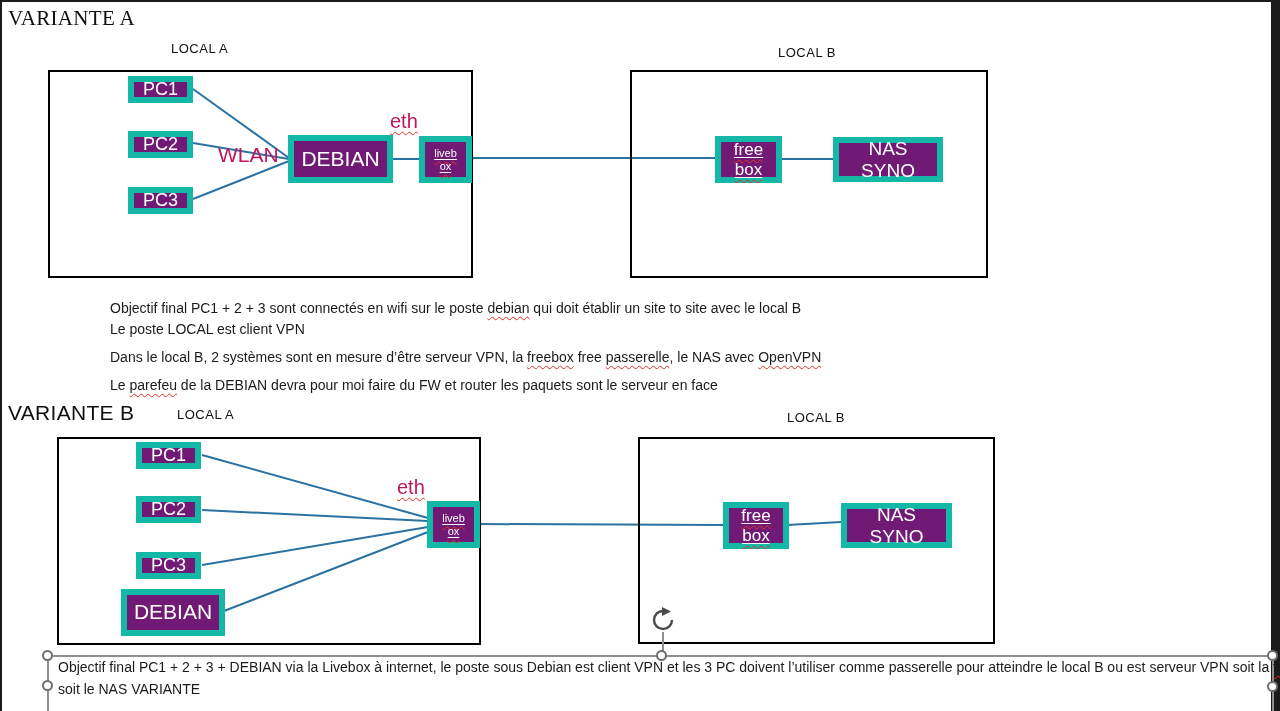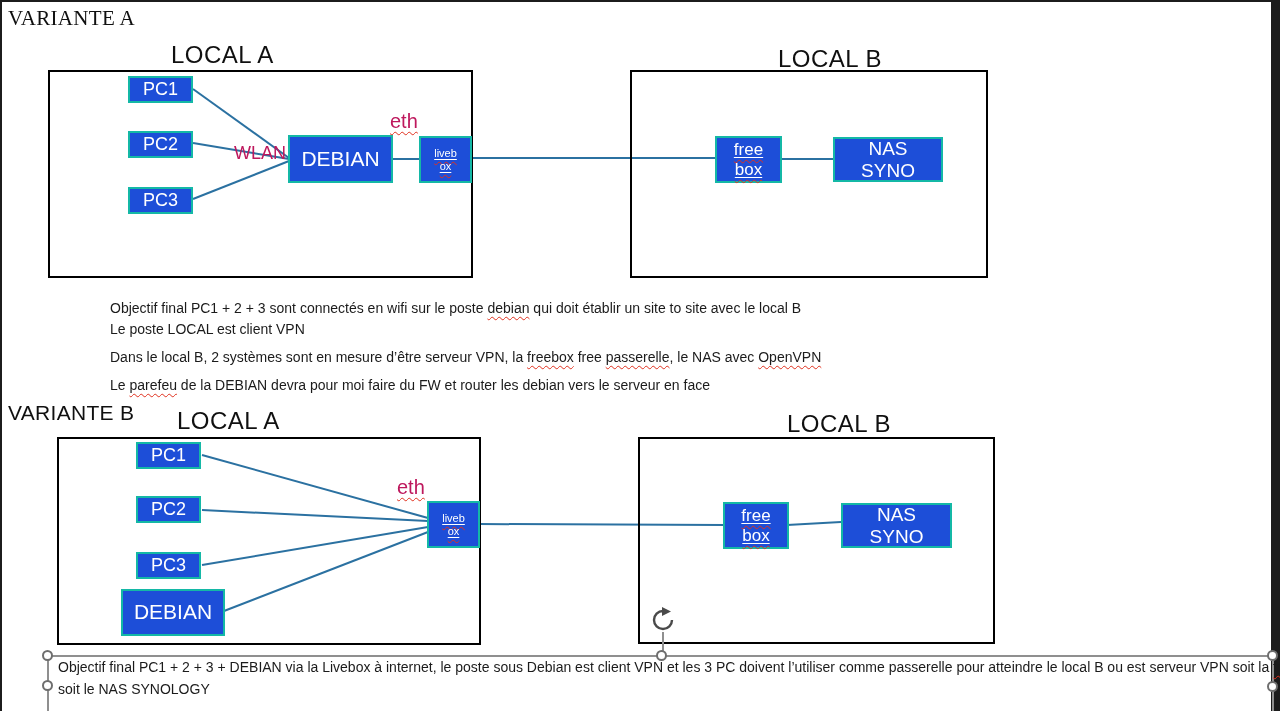--- a/index.html
+++ b/index.html
@@ -5,26 +5,26 @@
   html,body{margin:0;padding:0;}
   body{
     width:1280px;height:711px;position:relative;overflow:hidden;
     background:#ffffff;font-family:"Liberation Sans",sans-serif;color:#1b1b1b;
   }
   .abs{position:absolute;}
   
   .cbox{position:absolute;border:2px solid #000;box-sizing:border-box;background:transparent;}
   
   .node{
-    position:absolute;background:#1d4ed8;border:2px solid #14b8a6;box-sizing:border-box;
+    position:absolute;background:#701a75;border:6px solid #14b8a6;box-sizing:border-box;
     color:#fff;display:flex;flex-direction:column;align-items:center;justify-content:center;
     line-height:1.15;
   }
   .variant-title{position:absolute;font-size:21px;color:#101010;letter-spacing:.3px;}
-  .local-label{position:absolute;font-size:24px;color:#101010;letter-spacing:.5px;}
+  .local-label{position:absolute;font-size:13px;color:#101010;letter-spacing:.5px;}
   .annot{position:absolute;font-size:20px;color:#be185d;}
   .note{position:absolute;font-size:14px;color:#1b1b1b;white-space:nowrap;}
   
   .sq{
     text-decoration-line:underline;text-decoration-style:wavy;
     text-decoration-color:#E0301E;text-decoration-thickness:1px;text-underline-offset:3px;
   }
   
   .rsq{
     text-decoration-line:underline;text-decoration-style:wavy;
@@ -71,21 +71,21 @@
 <div class="node" style="left:128px;top:76px;width:65px;height:27px;font-size:18px;">
   <span>PC1</span>
 </div>
 <div class="node" style="left:128px;top:131px;width:65px;height:27px;font-size:18px;">
   <span>PC2</span>
 </div>
 <div class="node" style="left:128px;top:187px;width:65px;height:27px;font-size:18px;">
   <span>PC3</span>
 </div>
 
-<div class="annot" style="left:234px;top:143px;font-size:18px;">WLAN</div>
+<div class="annot" style="left:218px;top:143px;font-size:21px;">WLAN</div>
 
 <div class="node" style="left:288px;top:135px;width:105px;height:48px;font-size:21px;">
   <span>DEBIAN</span>
 </div>
 
 <div class="annot sq" style="left:390px;top:110px;">eth</div>
 
 <div class="node" style="left:419px;top:136px;width:53px;height:47px;font-size:11px;">
   <span class="rsq"><span class="wul">liveb</span></span>
   <span class="rsq"><span class="wul">ox</span></span>
@@ -99,21 +99,21 @@
   <span class="rsq"><span class="wul">box</span></span>
 </div>
 <div class="node" style="left:833px;top:137px;width:110px;height:45px;font-size:19px;">
   <span>NAS</span>
   <span>SYNO</span>
 </div>
 
 <div class="note" style="left:110px;top:300px;"><span>Objectif final PC1 + 2 + 3 sont connectés en wifi sur le poste </span><span class="sq">debian</span><span> qui doit établir un site to site avec le local B</span></div>
 <div class="note" style="left:110px;top:321px;"><span>Le poste LOCAL est client VPN</span></div>
 <div class="note" style="left:110px;top:349px;"><span>Dans le local B, 2 systèmes sont en mesure d’être serveur VPN, la </span><span class="sq">freebox</span><span> free </span><span class="sq">passerelle</span><span>, le NAS avec </span><span class="sq">OpenVPN</span></div>
-<div class="note" style="left:110px;top:377px;"><span>Le </span><span class="sq">parefeu</span><span> de la DEBIAN devra pour moi faire du FW et router les debian vers le serveur en face</span></div>
+<div class="note" style="left:110px;top:377px;"><span>Le </span><span class="sq">parefeu</span><span> de la DEBIAN devra pour moi faire du FW et router les paquets sont le serveur en face</span></div>
 
 <div class="variant-title" style="left:8px;top:401px;">VARIANTE B</div>
 <div class="local-label" style="left:177px;top:407px;">LOCAL A</div>
 
 <div class="cbox" style="left:57px;top:437px;width:424px;height:208px;"></div>
 
 <div class="node" style="left:136px;top:442px;width:65px;height:27px;font-size:18px;">
   <span>PC1</span>
 </div>
 <div class="node" style="left:136px;top:496px;width:65px;height:27px;font-size:18px;">
@@ -155,18 +155,18 @@
   <div class="sel-line" style="left:47px;top:655px;width:1226px;height:1.5px;"></div>
   <div class="sel-line" style="left:47px;top:655px;width:1.5px;height:56px;"></div>
   <div class="sel-line" style="left:1272px;top:655px;width:1.5px;height:56px;"></div>
   <div class="handle" style="left:42px;top:650px;"></div>
   <div class="handle" style="left:656px;top:650px;"></div>
   <div class="handle" style="left:1267px;top:650px;"></div>
   <div class="handle" style="left:42px;top:680px;"></div>
   <div class="handle" style="left:1267px;top:681px;"></div>
 
   <div class="note" style="left:58px;top:659px;"><span>Objectif final PC1 + 2 + 3 + DEBIAN via la Livebox à internet, le poste sous Debian est client VPN et les 3 PC doivent l’utiliser comme passerelle pour atteindre le local B ou est serveur VPN soit la </span><span class="sq">freebox</span></div>
-  <div class="note" style="left:58px;top:681px;"><span>soit le NAS SYNOLOGY</span></div>
+  <div class="note" style="left:58px;top:681px;"><span>soit le NAS VARIANTE</span></div>
 </div>
 
 <div class="edge" style="left:0;top:0;width:2px;height:711px;"></div>
 <div class="edge" style="left:0;top:0;width:1280px;height:2px;"></div>
 <div class="edge" style="left:1271px;top:0;width:9px;height:711px;z-index:-1;"></div>
 
 </body></html>

